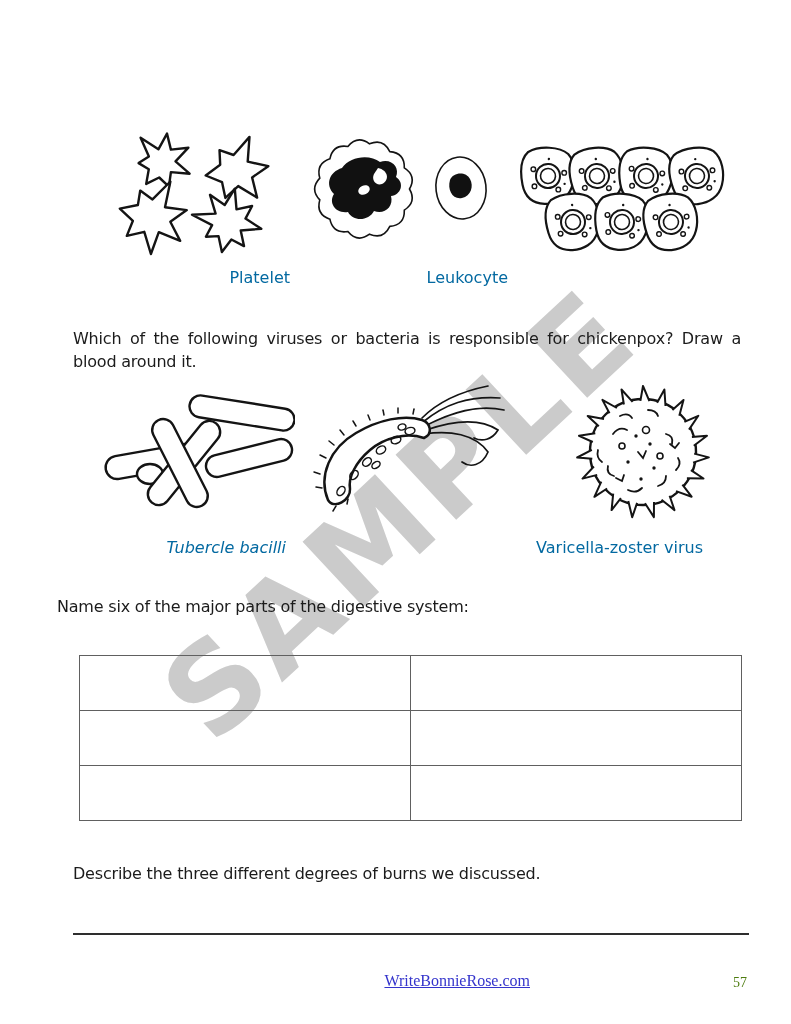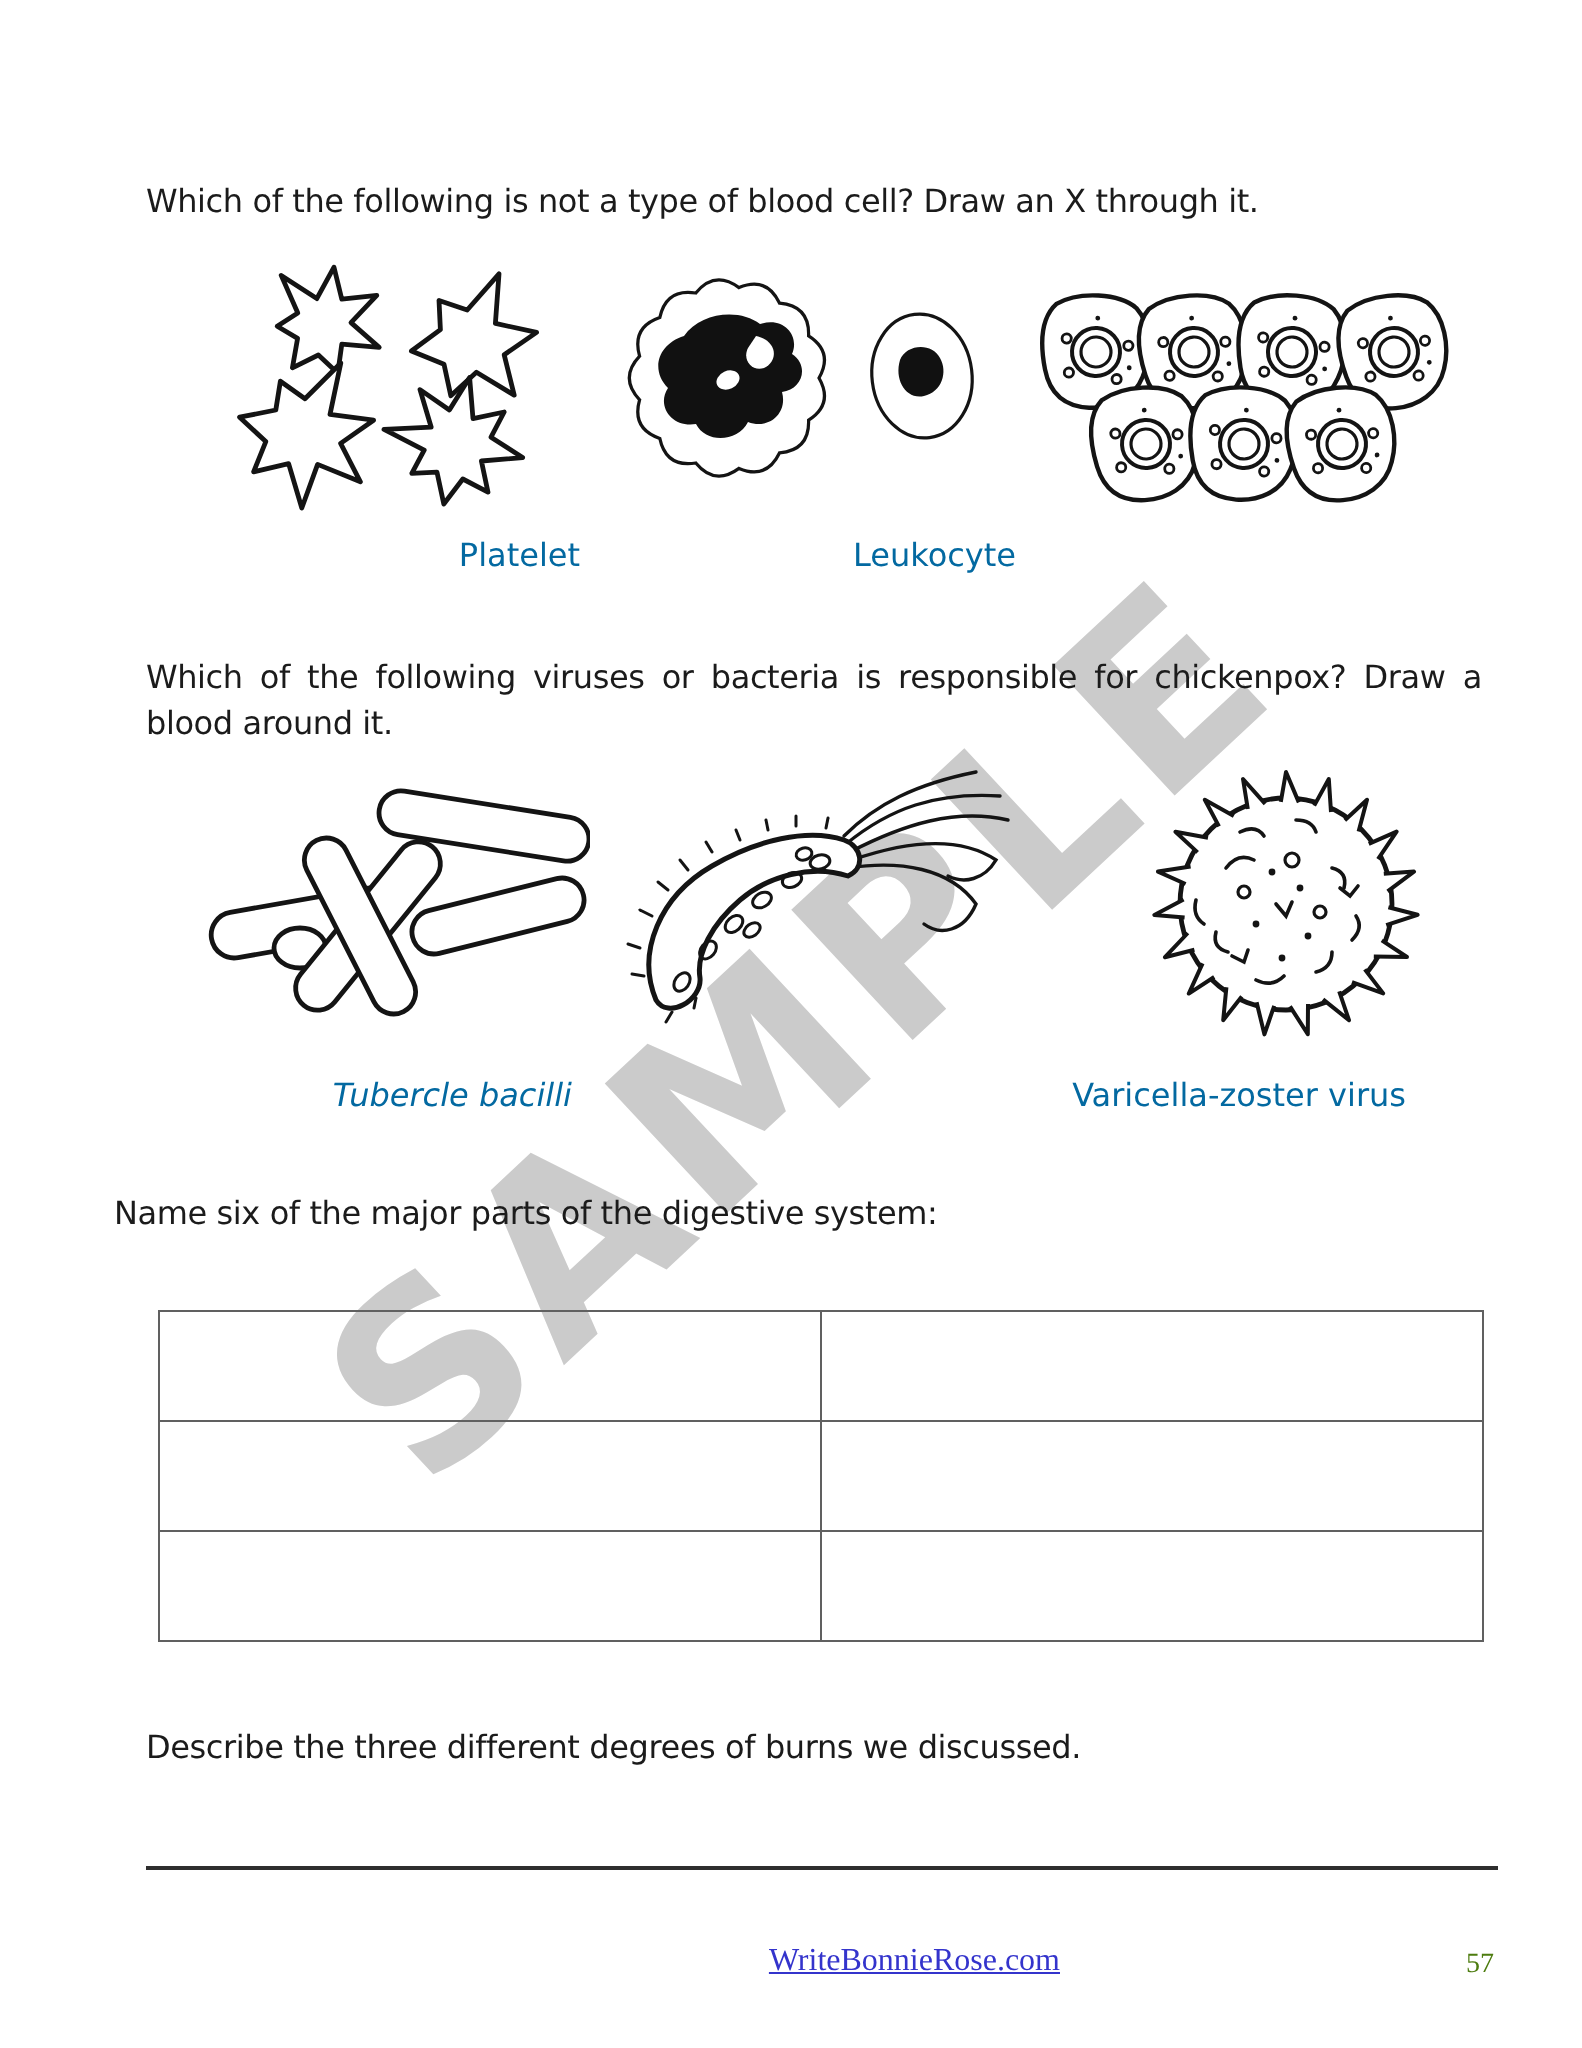--- a/index.html
+++ b/index.html
@@ -33,21 +33,20 @@
 </style>
 </head>
 <body>
 
 <div id="page">
 
   <div id="watermark">SAMPLE</div>
 
   <div class="layer">
 
-    <div class="q" style="left:73px;top:89px;width:670px;">Which of the following is not a type of blood cell? Draw an X through it.</div>
 
     <div class="img-box" style="left:100px;top:124px;width:180px;height:132px;">
       <svg viewBox="0 0 180 132">
         <g fill="#fff" stroke="#141414" stroke-width="2.4" stroke-linejoin="round">
           <path d="M89.6,49.7 L70.9,48.1 L68.9,62.6 L59.2,53.5 L46.2,59.9 L48.8,45.2 L38.6,39.1 L48.9,32.5 L40.6,13.7 L58.4,25.3 L67.0,9.6 L70.9,25.6 L88.4,23.7 L75.5,37.3 Z"></path>
           <path d="M157.1,73.6 L138.2,62.1 L125.4,73.9 L122.0,58.1 L105.7,51.5 L120.2,40.8 L119.5,26.2 L133.6,31.0 L149.5,12.9 L147.7,37.7 L168.3,42.2 L152.1,53.4 Z"></path>
           <path d="M50.9,130.0 L44.3,107.8 L26.8,111.9 L32.9,96.8 L19.8,84.6 L37.9,81.0 L40.2,66.6 L52.5,75.4 L70.4,57.5 L65.0,83.2 L86.8,86.1 L70.3,97.7 L80.2,116.9 L58.8,108.2 Z"></path>
           <path d="M161.3,104.8 L140.7,106.5 L144.0,122.1 L131.4,115.5 L121.9,128.0 L118.5,112.1 L105.9,112.7 L112.1,101.1 L92.0,90.7 L115.6,89.6 L110.0,70.8 L124.7,81.0 L134.8,64.7 L136.5,85.3 L152.1,82.0 L145.5,94.6 Z"></path>
         </g>
       </svg>

